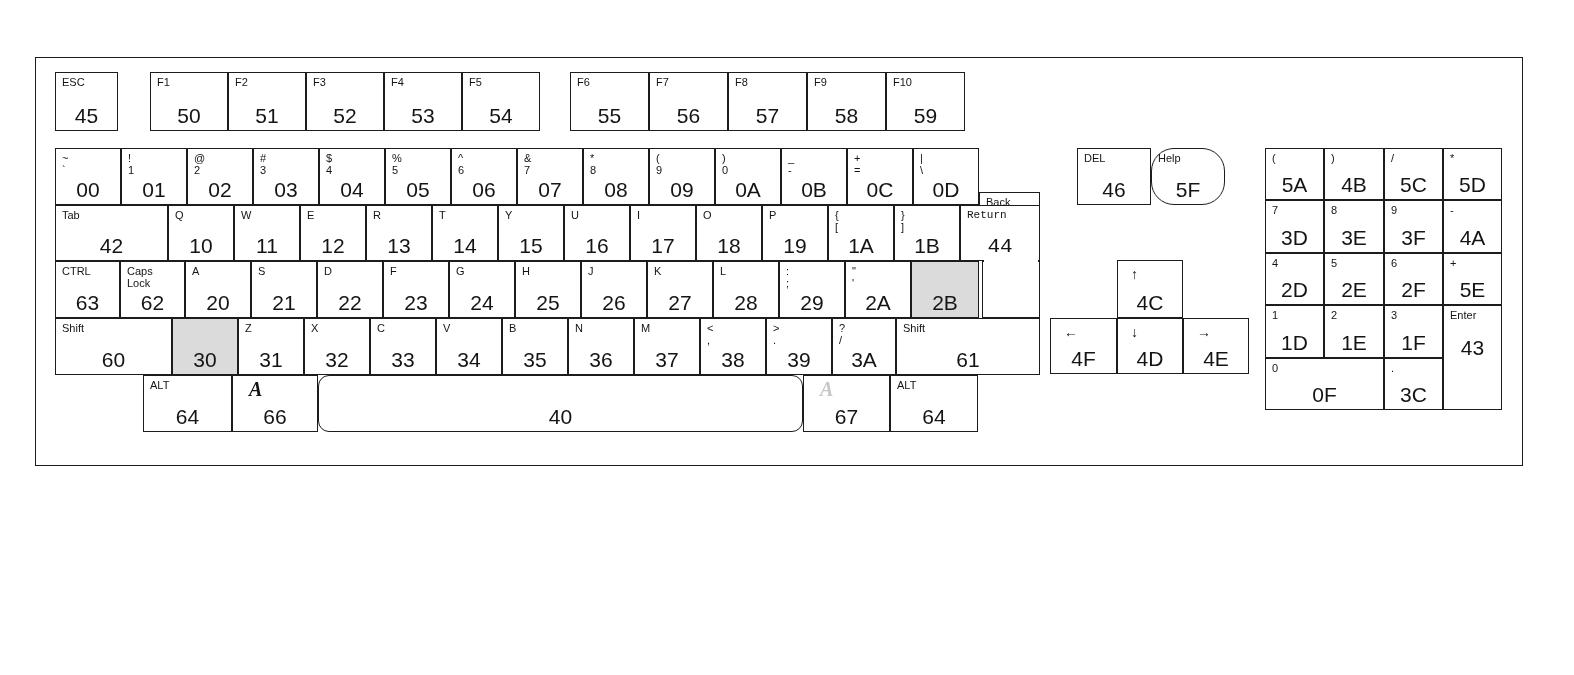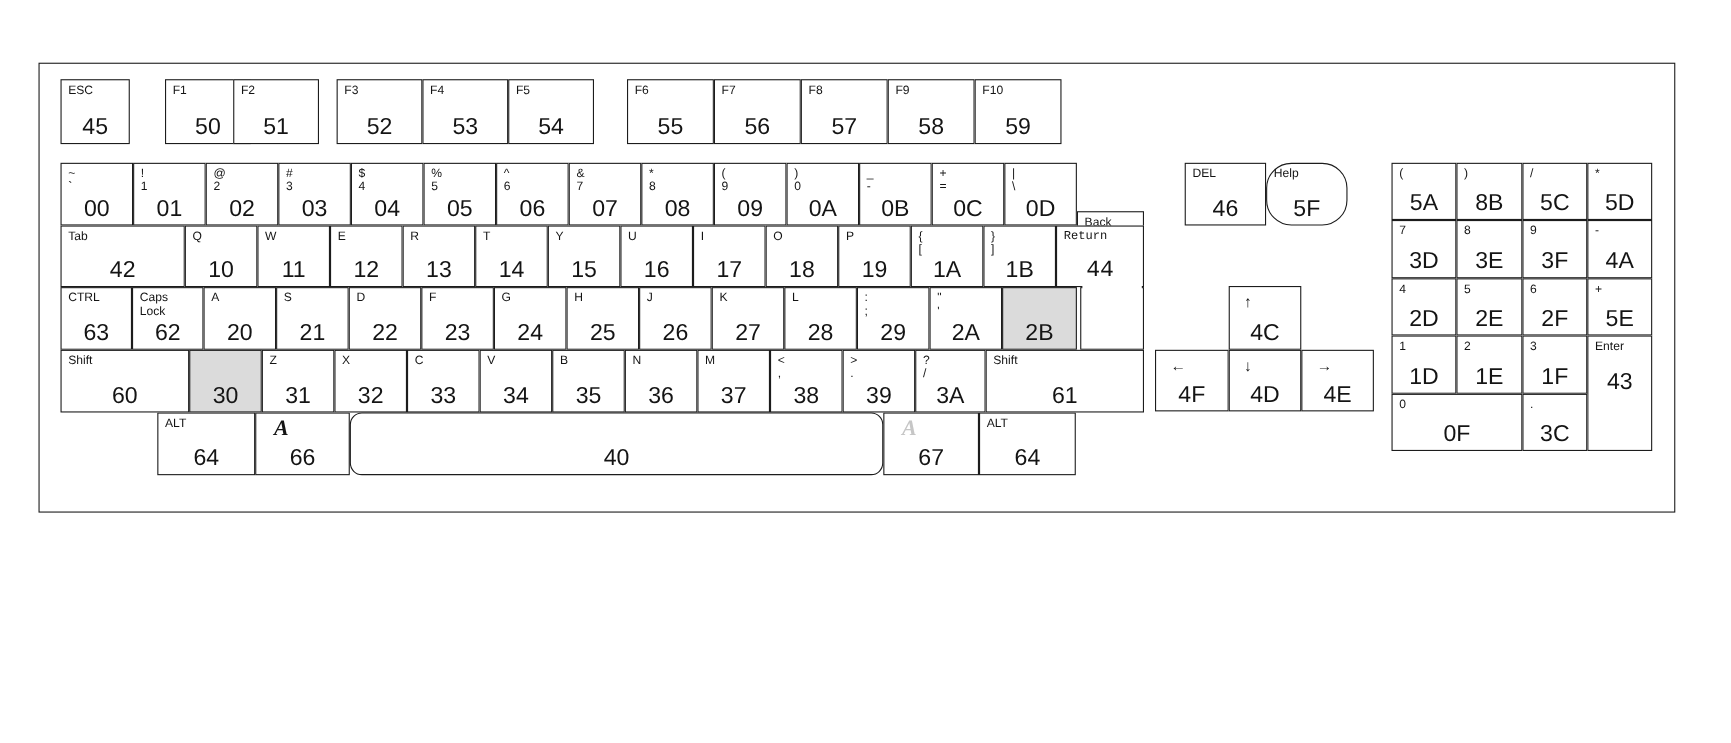--- a/index.html
+++ b/index.html
@@ -39,21 +39,21 @@
 <div class="frame" id="frame" style="left: 35px; top: 57px; width: 1488px; height: 409px;"></div>
 <div id="keys">
     <div class="key" style="left: 55px; top: 72px; width: 63px; height: 59px;">
       <div class="labels"><div>ESC</div></div>
       <div class="code">45</div>
     </div>
     <div class="key" style="left: 150px; top: 72px; width: 78px; height: 59px;">
       <div class="labels"><div>F1</div></div>
       <div class="code">50</div>
     </div>
-    <div class="key" style="left: 212px; top: 72px; width: 78px; height: 59px;">
+    <div class="key" style="left: 228px; top: 72px; width: 78px; height: 59px;">
       <div class="labels"><div>F2</div></div>
       <div class="code">51</div>
     </div>
     <div class="key" style="left: 306px; top: 72px; width: 78px; height: 59px;">
       <div class="labels"><div>F3</div></div>
       <div class="code">52</div>
     </div>
     <div class="key" style="left: 384px; top: 72px; width: 78px; height: 59px;">
       <div class="labels"><div>F4</div></div>
       <div class="code">53</div>
@@ -347,21 +347,21 @@
     <div class="key" style="left: 1183px; top: 318px; width: 66px; height: 56px;">
       <div class="labels lab-arrow"><div>→</div></div>
       <div class="code">4E</div>
     </div>
     <div class="key" style="left: 1265px; top: 148px; width: 59px; height: 52px;">
       <div class="labels"><div>(</div></div>
       <div class="code">5A</div>
     </div>
     <div class="key" style="left: 1324px; top: 148px; width: 60px; height: 52px;">
       <div class="labels"><div>)</div></div>
-      <div class="code">8B</div>
+      <div class="code">4B</div>
     </div>
     <div class="key" style="left: 1384px; top: 148px; width: 59px; height: 52px;">
       <div class="labels"><div>/</div></div>
       <div class="code">5C</div>
     </div>
     <div class="key" style="left: 1443px; top: 148px; width: 59px; height: 52px;">
       <div class="labels"><div>*</div></div>
       <div class="code">5D</div>
     </div>
     <div class="key" style="left: 1265px; top: 200px; width: 59px; height: 53px;">

